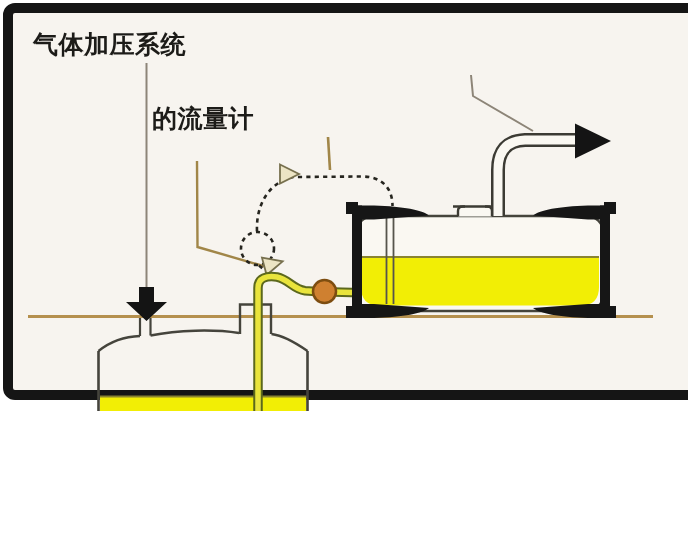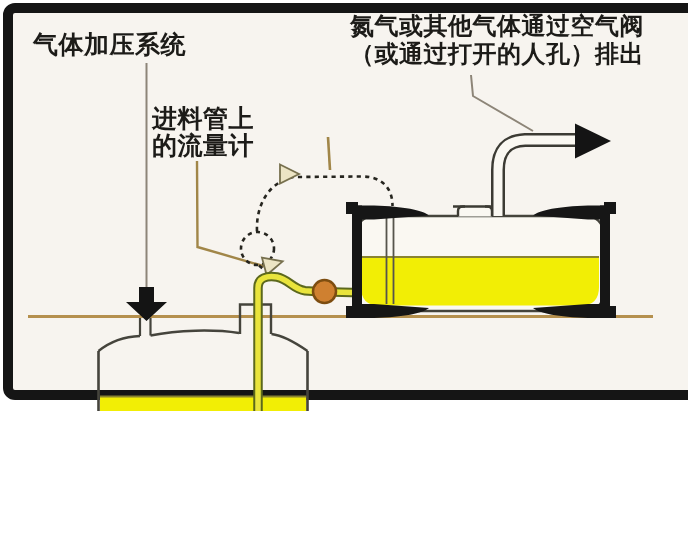--- a/index.html
+++ b/index.html
@@ -85,24 +85,19 @@
 
     <path d="M498,216 V170 Q498,141 525,140 H577" fill="none" stroke="#3c3b34" stroke-width="14"></path>
     <path d="M498,216 V170 Q498,141 525,140 H577" fill="none" stroke="#faf8f2" stroke-width="9"></path>
     <polygon points="575,123.5 611,141 575,158.5" fill="#141414"></polygon>
   </svg>
 
   <div class="label" id="label-gas">
     <div>气体加压系统</div>
   </div>
 
-  <div class="label" id="label-vent">
-    <div>氮气或其他气体通过空气阀</div>
-    <div>（或通过打开的人孔）排出</div>
-  </div>
 
   <div class="label" id="label-flow">
-    <div>进料管上</div>
     <div>的流量计</div>
   </div>
 
 
 </div>
 
 </body></html>

